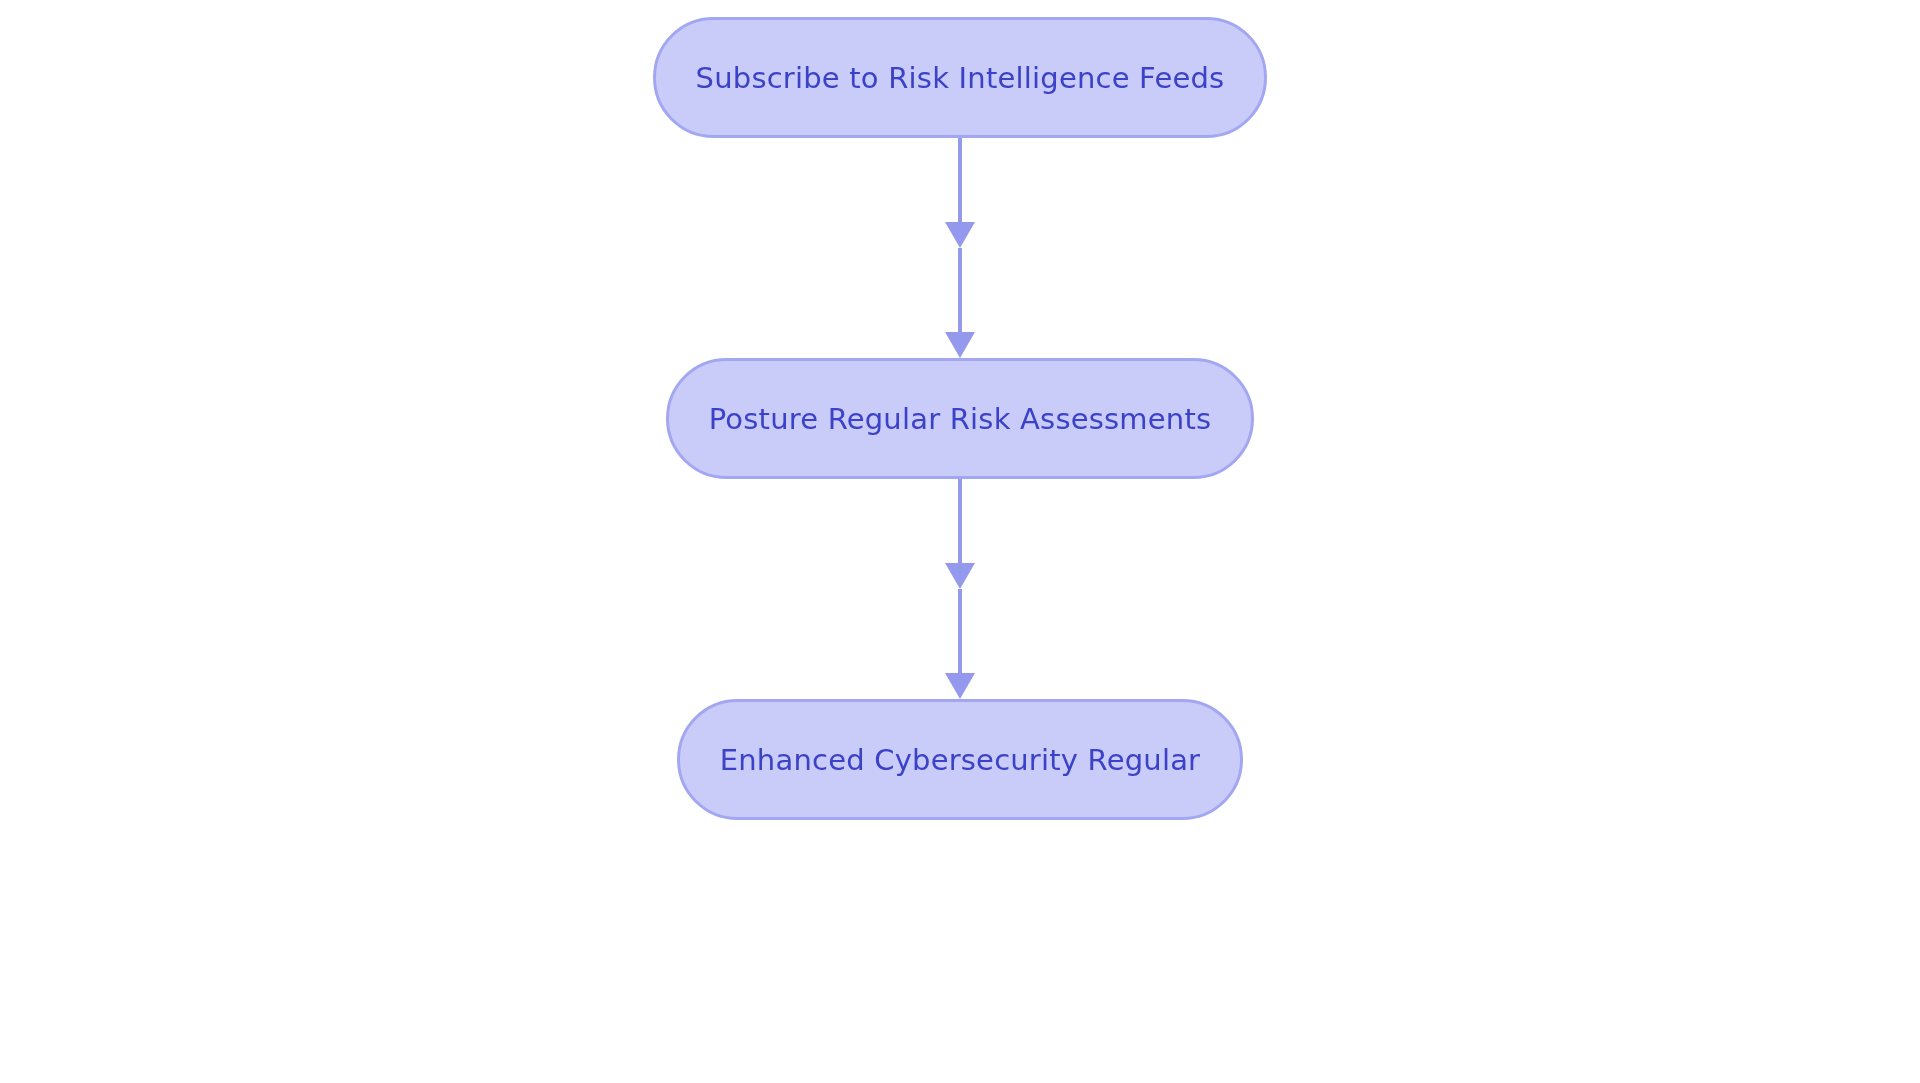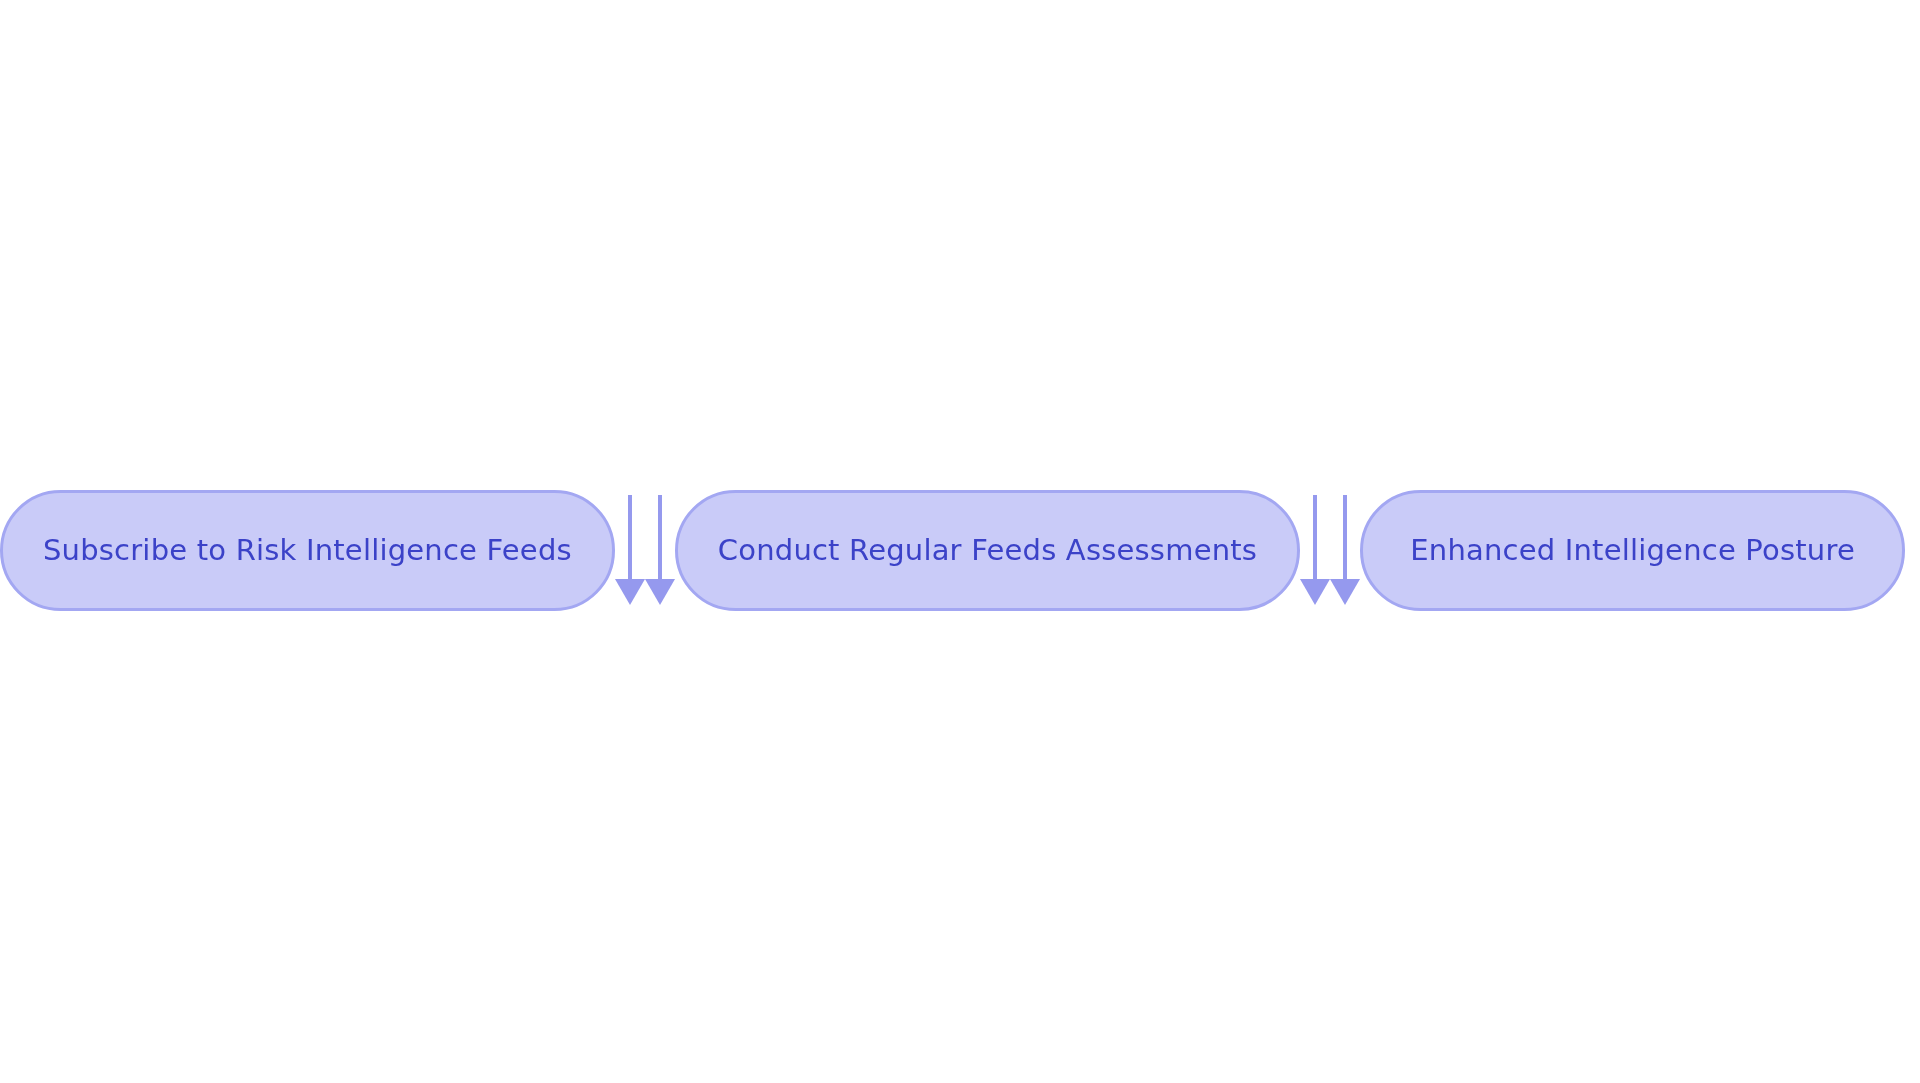--- a/index.html
+++ b/index.html
@@ -10,21 +10,21 @@
     height: 1083px;
     overflow: hidden;
     font-family: "DejaVu Sans", "Liberation Sans", sans-serif;
   }
   .canvas {
     width: 1920px;
     height: 1083px;
     box-sizing: border-box;
     padding-top: 17px;
     display: flex;
-    flex-direction: row;
+    flex-direction: column;
     align-items: center;
   }
   .node {
     box-sizing: border-box;
     height: 121px;
     border-radius: 60.5px;
     background: #c9cbf8;
     border: 3px solid #a3a7f2;
     color: #3b42c8;
     display: flex;
@@ -77,31 +77,31 @@
     <div class="arrow-head"></div>
   </div>
 
 
   <div class="connector">
     <div class="arrow-line"></div>
     <div class="arrow-head"></div>
   </div>
 
   <div class="node n2">
-    <span>Conduct Regular Feeds Assessments</span>
+    <span>Posture Regular Risk Assessments</span>
   </div>
 
   <div class="connector">
     <div class="arrow-line"></div>
     <div class="arrow-head"></div>
   </div>
 
 
   <div class="connector">
     <div class="arrow-line"></div>
     <div class="arrow-head"></div>
   </div>
 
   <div class="node n4">
-    <span>Enhanced Intelligence Posture</span>
+    <span>Enhanced Cybersecurity Regular</span>
   </div>
 
 </div>
 
 </body></html>

